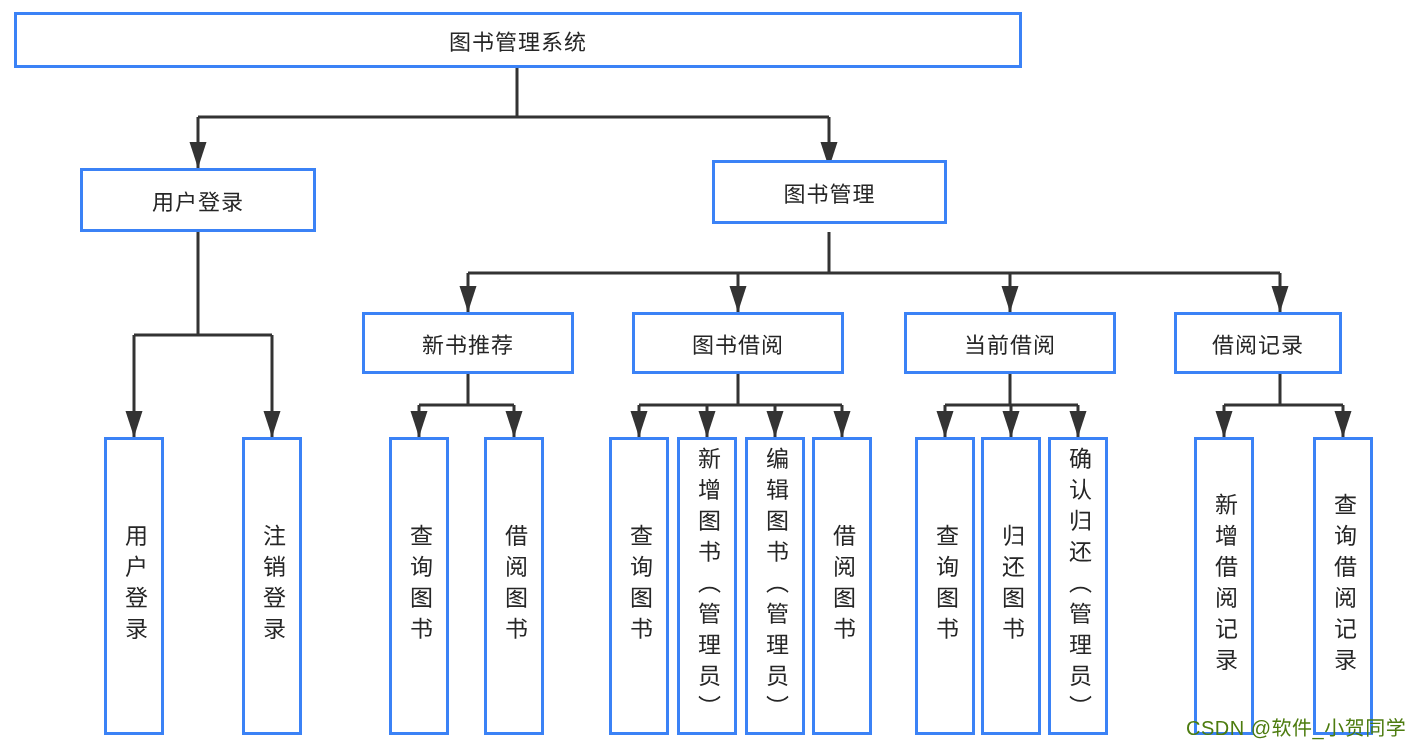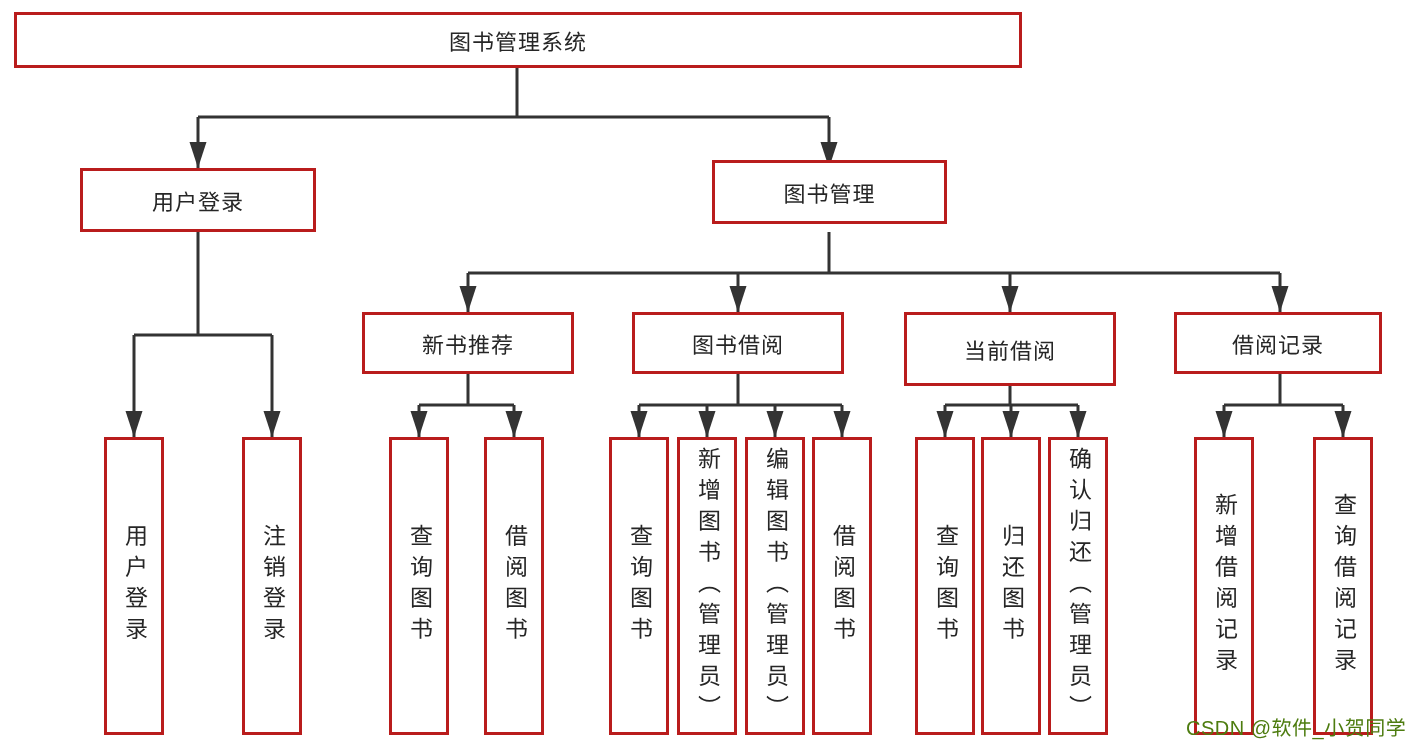--- a/index.html
+++ b/index.html
@@ -5,21 +5,21 @@
   html,body{margin:0;padding:0;background:#ffffff;}
   body{
     width:1405px;height:747px;position:relative;
     font-family:"Liberation Sans","DejaVu Sans",sans-serif;
   }
   .stage{position:relative;width:1405px;height:747px;background:#ffffff;overflow:hidden;}
   svg.connectors{position:absolute;left:0;top:0;}
   svg.connectors .ln{fill:none;stroke:#333333;stroke-width:3;}
   svg.connectors .drop{stroke:#333333;stroke-width:3;}
   .box{
-    position:absolute;background:#ffffff;border:3px solid #b91c1c;
+    position:absolute;background:#ffffff;border:3px solid #3b82f6;
     box-sizing:border-box;display:flex;align-items:center;justify-content:center;
     color:#262626;
   }
   .box.h span{font-size:22px;letter-spacing:1px;white-space:nowrap;}
   .box.v span{
     writing-mode:vertical-rl;text-orientation:mixed;
     font-size:23px;letter-spacing:8px;line-height:1;
   }
   .watermark{
     position:absolute;left:1186px;top:712px;
@@ -97,24 +97,24 @@
   <div class="box h" style="left:712px;top:160px;width:235px;height:64px">
     <span>图书管理</span>
   </div>
 
   <div class="box h" style="left:632px;top:312px;width:212px;height:62px">
     <span>图书借阅</span>
   </div>
   <div class="box h" style="left:362px;top:312px;width:212px;height:62px">
     <span>新书推荐</span>
   </div>
-  <div class="box h" style="left:904px;top:312px;width:212px;height:74px">
+  <div class="box h" style="left:904px;top:312px;width:212px;height:62px">
     <span>当前借阅</span>
   </div>
-  <div class="box h" style="left:1174px;top:312px;width:208px;height:62px">
+  <div class="box h" style="left:1174px;top:312px;width:168px;height:62px">
     <span>借阅记录</span>
   </div>
 
   <div class="box v" style="left:104px;top:437px;width:60px;height:298px">
     <span>用户登录</span>
   </div>
   <div class="box v" style="left:242px;top:437px;width:60px;height:298px">
     <span>注销登录</span>
   </div>
 

